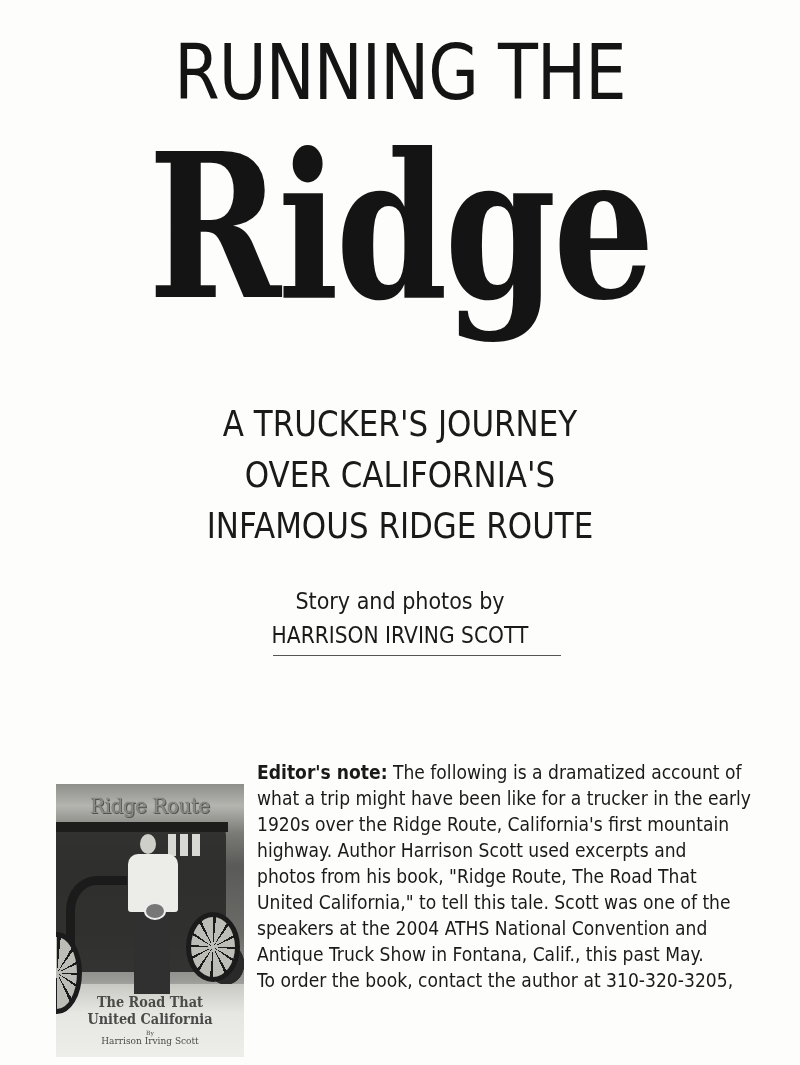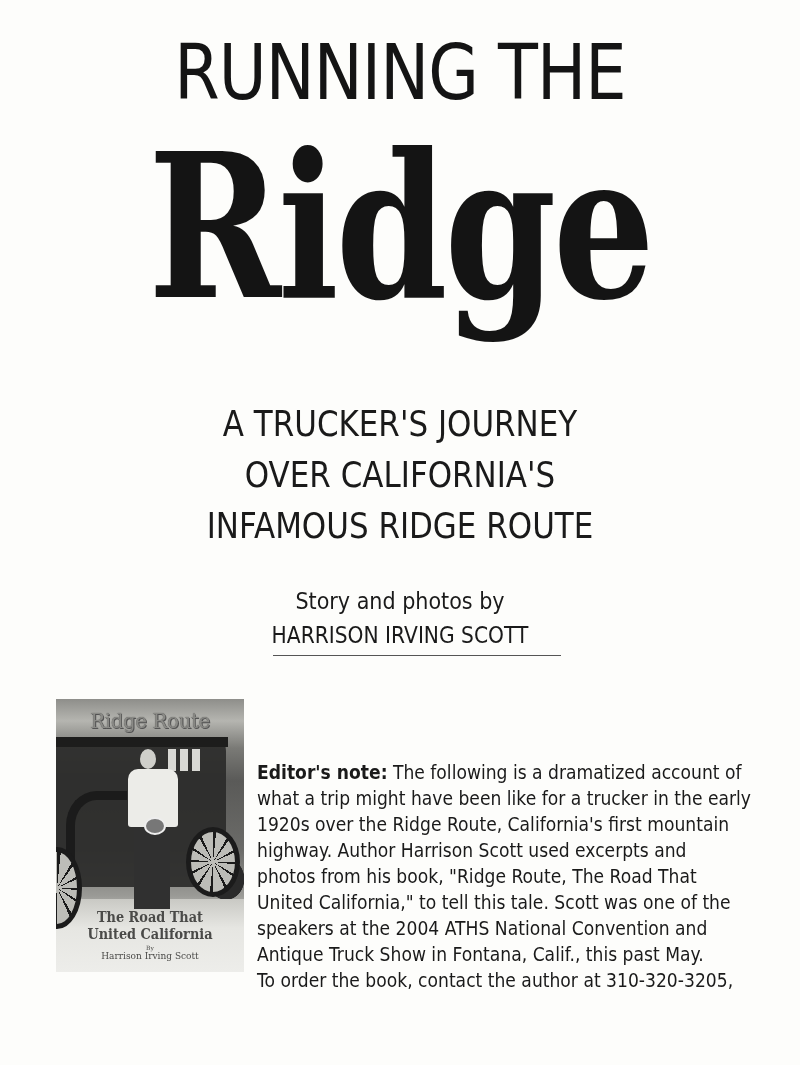--- a/index.html
+++ b/index.html
@@ -93,21 +93,21 @@
       top: 655px;
       width: 288px;
       height: 0;
       border-top: 1.5px solid #555;
     }
 
     
     .cover {
       position: absolute;
       left: 56px;
-      top: 699px;
+      top: 784px;
       width: 188px;
       height: 273px;
       overflow: hidden;
       background:
         radial-gradient(ellipse 30px 34px at 170px 180px, #2a2a2a 0 60%, transparent 62%),
         linear-gradient(180deg, #8e8e8a 0%, #b5b5b0 8%, #7a7a76 18%, #5a5a58 30%, #6b6b68 55%, #9a9a96 72%, #cfcfca 82%, #e3e3df 100%);
     }
     .cover-car-body {
       position: absolute;
       left: 0;

